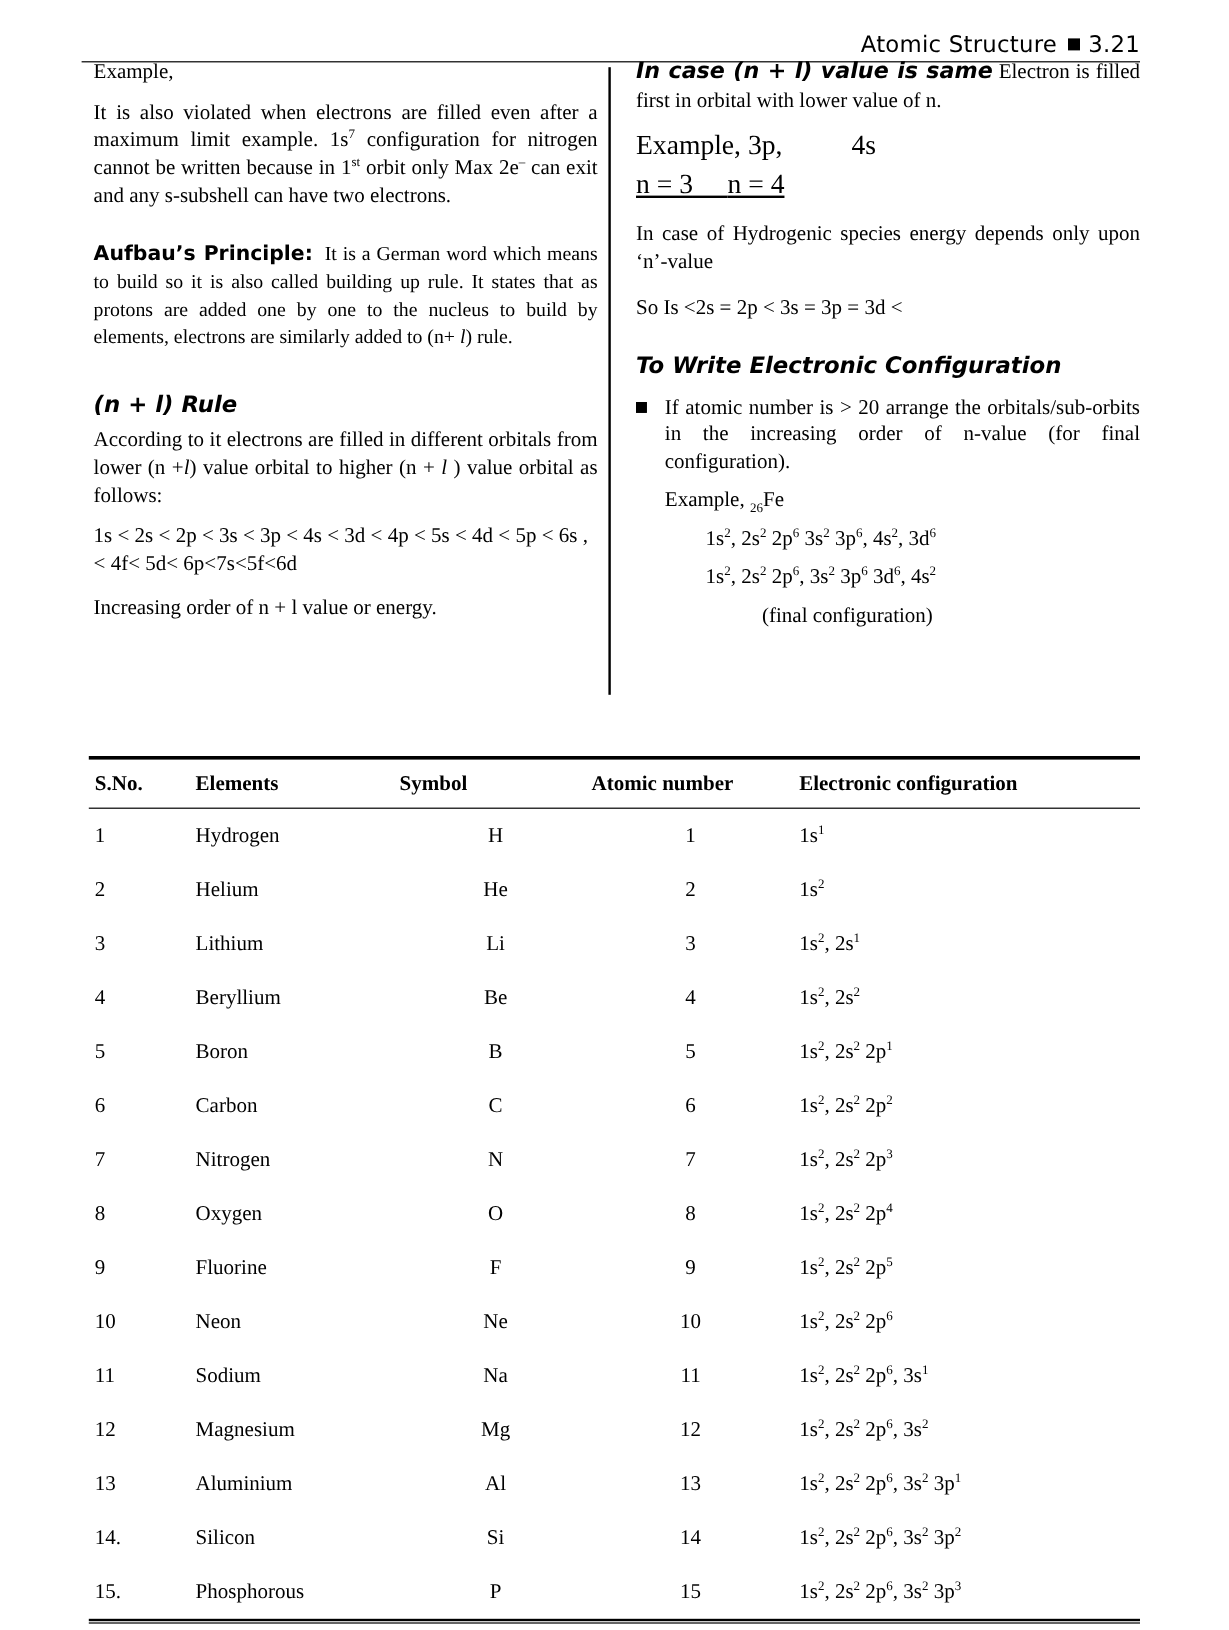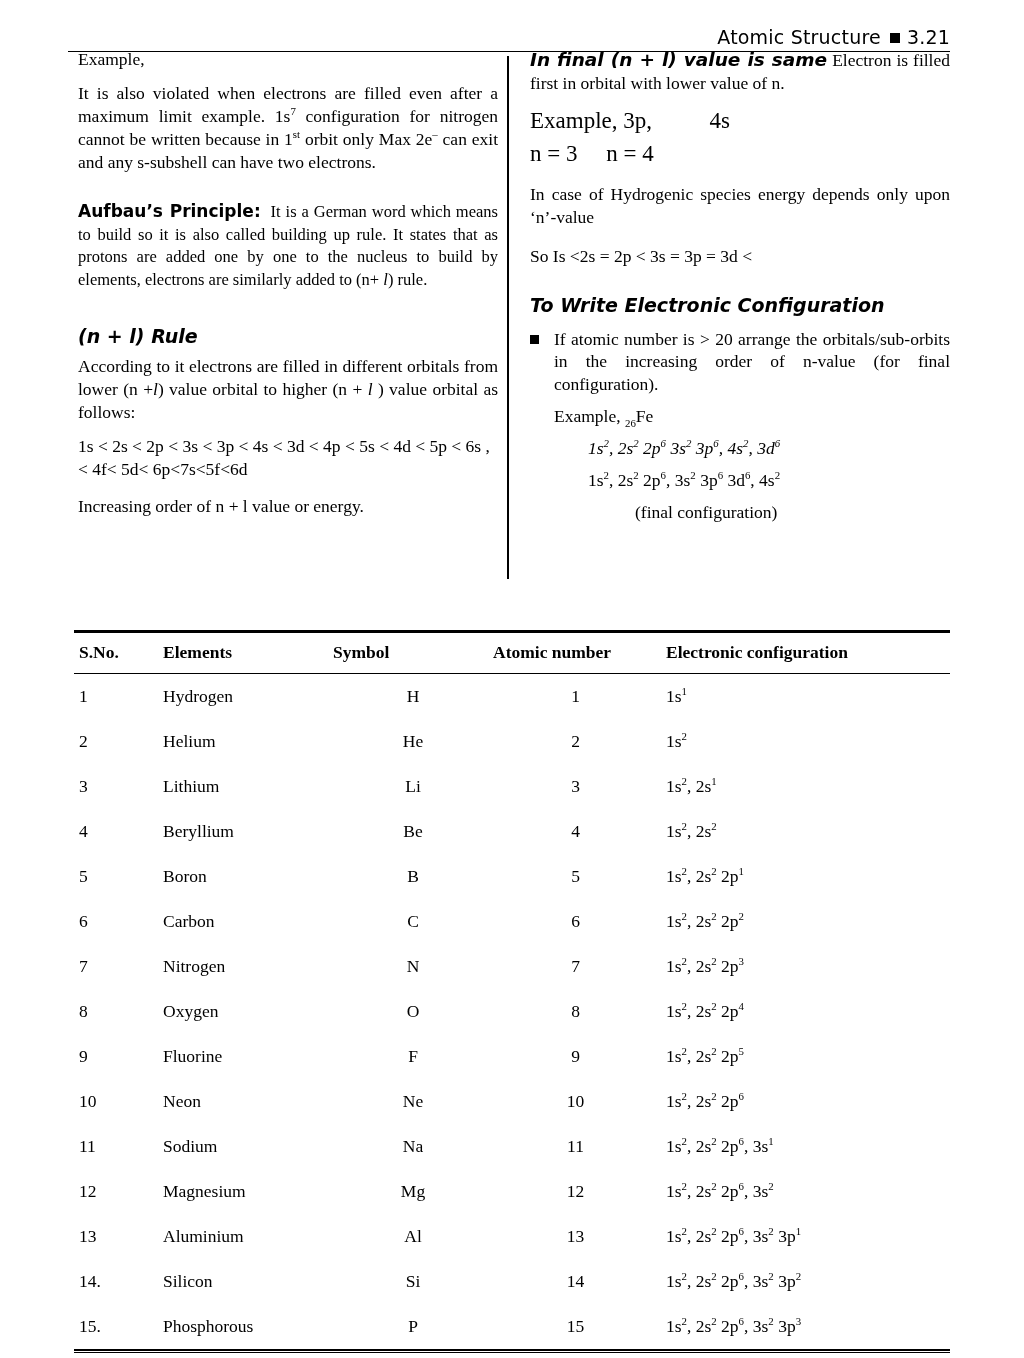--- a/index.html
+++ b/index.html
@@ -95,21 +95,21 @@
   }
 
   .run-in-body { font-size: 16.5px; }
 
   sup { font-size: 0.62em; vertical-align: super; line-height: 0; }
   sub { font-size: 0.62em; vertical-align: sub; line-height: 0; }
   i.ell { font-style: italic; font-family: "Liberation Serif", serif; }
 
   .indent1 { margin-left: 24px; }
   .indent2 { margin-left: 58px; }
-  .indent3 { margin-left: 70px; }
+  .indent3 { margin-left: 70px; text-decoration: underline; }
   .indent4 { margin-left: 105px; }
 
   .example-line {
     margin: 0 0 3px 0;
     font-size: 23px;
     white-space: pre;
     line-height: 1.3;
   }
 
   
@@ -198,39 +198,39 @@
 
   <p>According to it electrons are filled in different orbit­als from lower (n +<i class="ell">l</i>) value orbital to higher (n + <i class="ell">l</i> ) value orbital as follows:</p>
 
   <p class="nojust">1s &lt; 2s &lt; 2p &lt; 3s &lt; 3p &lt; 4s &lt; 3d &lt; 4p &lt; 5s &lt; 4d &lt; 5p &lt; 6s ,&lt; 4f&lt; 5d&lt; 6p&lt;7s&lt;5f&lt;6d</p>
 
   <p class="nojust" style="margin-top:14px;">Increasing order of n + l value or energy.</p>
 </div>
 
 <div class="col col-right">
 
-  <p><span class="h-sans-bolditalic">In final (n + l) value is same</span> <span>Electron is filled first in orbital with lower value of n.</span></p>
+  <p><span class="h-sans-bolditalic">In case (n + l) value is same</span> <span>Electron is filled first in orbital with lower value of n.</span></p>
 
   <div class="example-line indent1"><span>Example, 3p,</span>          <span>4s</span></div>
   <div class="example-line indent3"><span>n = 3</span>     <span>n = 4</span></div>
 
   <p style="margin-top:14px;">In case of Hydrogenic species energy depends only upon ‘n’-value</p>
 
   <p class="nojust" style="margin-top:16px;">So  Is &lt;2s = 2p &lt; 3s = 3p = 3d &lt;</p>
 
   <div class="section-head" style="margin-top:26px; margin-bottom:11px;">To Write Electronic Configuration</div>
 
   <ul class="sqlist">
     <li><span class="sq"></span></li>
     <li><span class="sq"></span><span>If atomic number is &gt; 20 arrange the orbitals/sub-orbits in the increasing order of n-value (for final configuration).</span></li>
   </ul>
 
   <p class="nojust indent1" style="margin-top:9px; margin-bottom:9px;"><span>Example,</span> <sub>26</sub><span>Fe</span></p>
 
-  <p class="nojust indent2" style="margin-bottom:9px;font-style:italic;">1s<sup>2</sup>, 2s<sup>2</sup> 2p<sup>6</sup> 3s<sup>2</sup> 3p<sup>6</sup>, 4s<sup>2</sup>, 3d<sup>6</sup></p>
+  <p class="nojust indent2" style="margin-bottom:9px;">1s<sup>2</sup>, 2s<sup>2</sup> 2p<sup>6</sup> 3s<sup>2</sup> 3p<sup>6</sup>, 4s<sup>2</sup>, 3d<sup>6</sup></p>
 
   <p class="nojust indent2" style="margin-bottom:9px;">1s<sup>2</sup>, 2s<sup>2</sup> 2p<sup>6</sup>, 3s<sup>2</sup> 3p<sup>6</sup> 3d<sup>6</sup>, 4s<sup>2</sup></p>
 
   <p class="nojust indent4">(final configuration)</p>
 </div>
 
 <div class="tbl-wrap">
   <div class="rule-thick"></div>
   <table class="elements">
     <thead>

